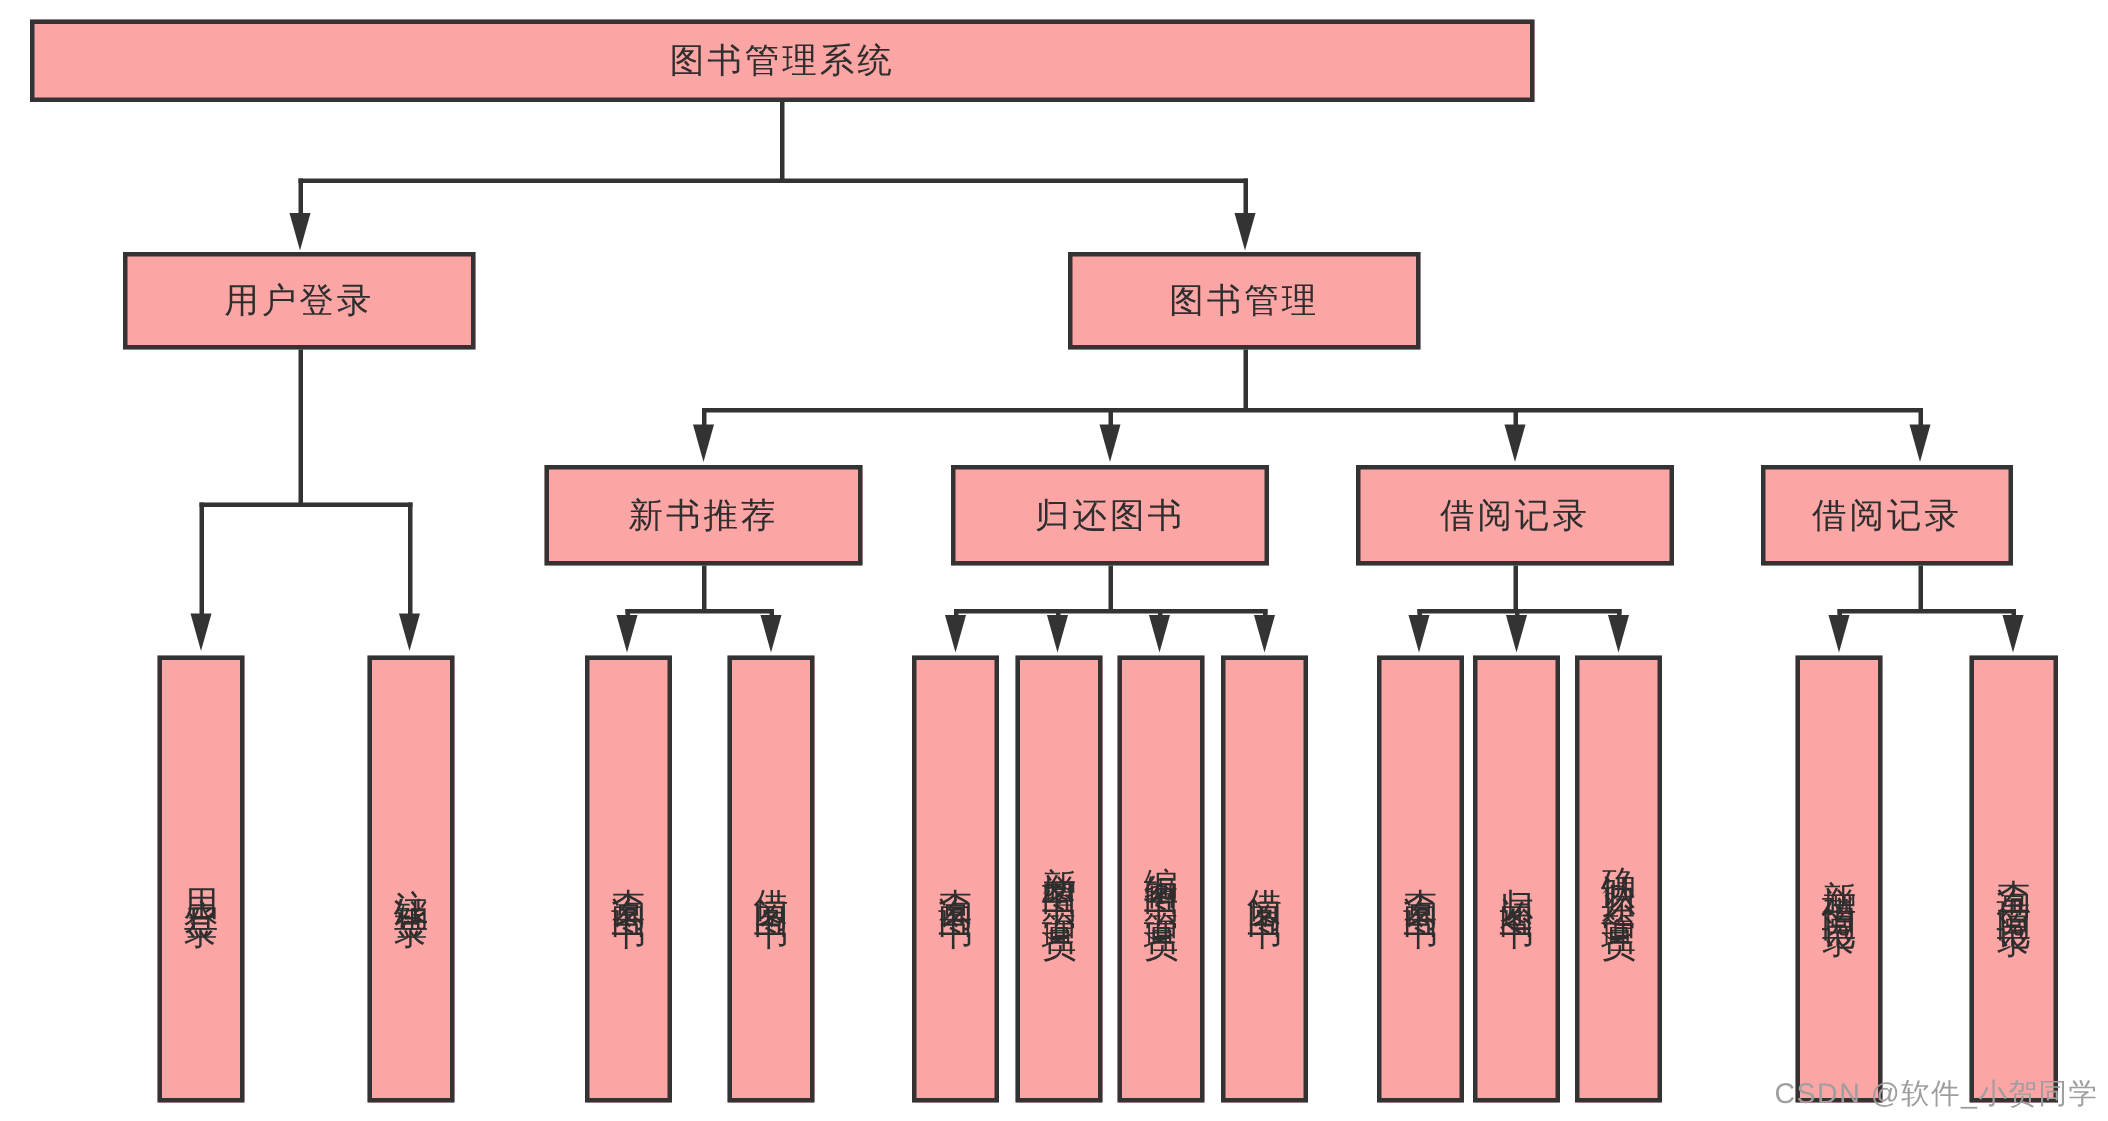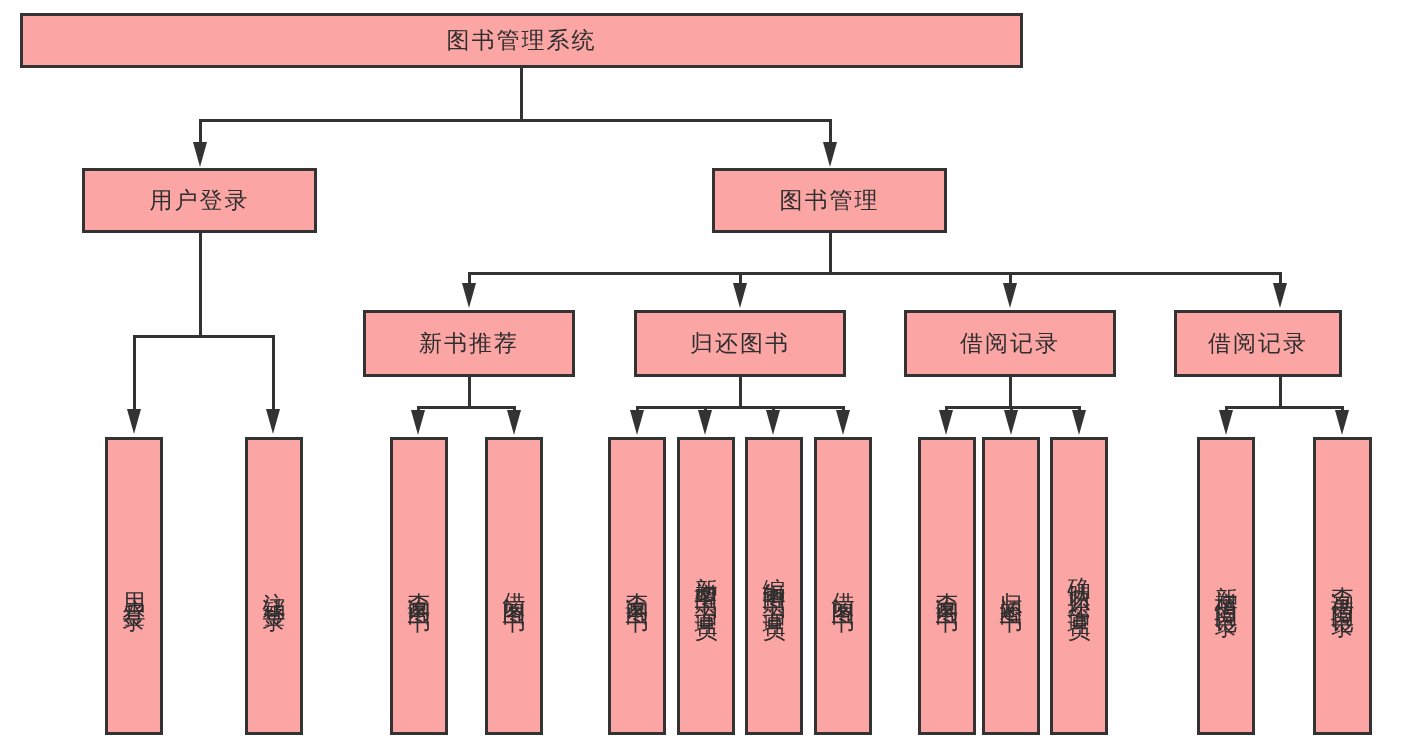--- a/index.html
+++ b/index.html
@@ -103,14 +103,15 @@
   <div class="hline" style="left:944.5px; top:406px; width:136px;"></div>
   <div class="arrow" style="left:939px; top:406px; height:29px;"></div>
   <div class="arrow" style="left:1004px; top:406px; height:29px;"></div>
   <div class="arrow" style="left:1072px; top:406px; height:29px;"></div>
 
   <div class="vline" style="left:1278.5px; top:377px; height:31px;"></div>
   <div class="hline" style="left:1224.5px; top:406px; width:119px;"></div>
   <div class="arrow" style="left:1219px; top:406px; height:29px;"></div>
   <div class="arrow" style="left:1335px; top:406px; height:29px;"></div>
 
+  <div class="watermark">CSDN @软件_小贺同学</div>
 
 </div>
 
 </body></html>

